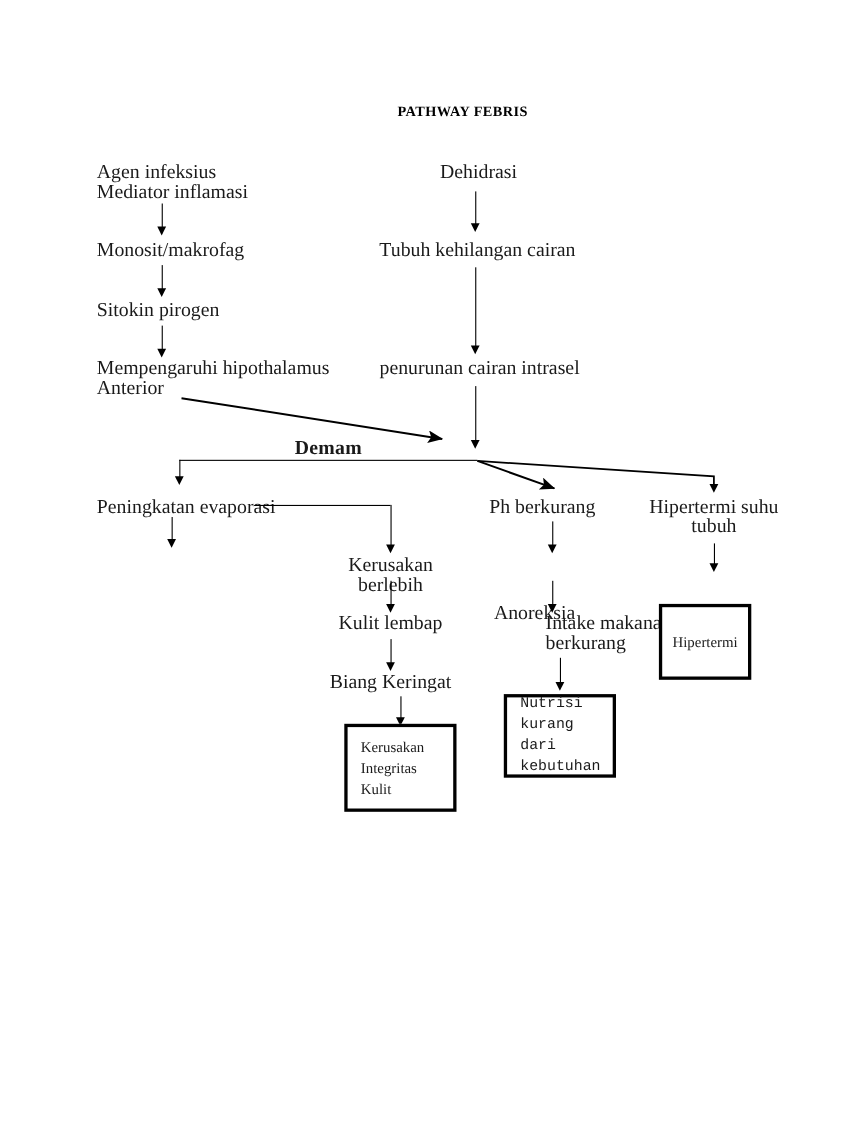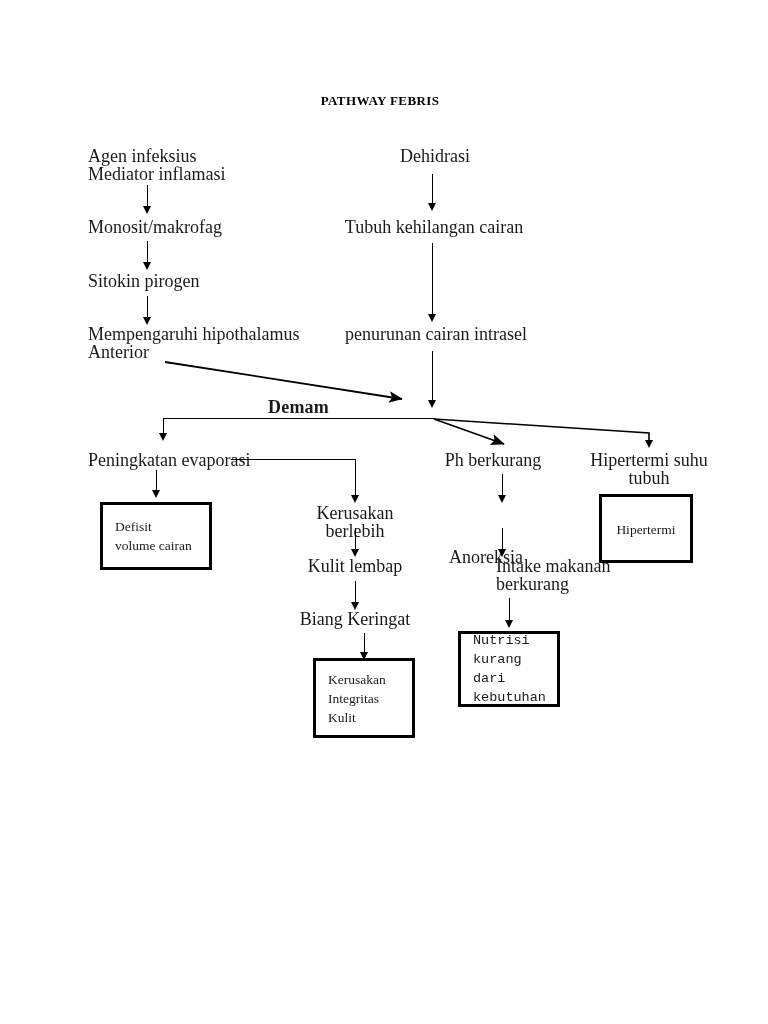--- a/index.html
+++ b/index.html
@@ -30,21 +30,21 @@
     color: #1a1a1a;
     white-space: pre-line;
   }
   .node.center { text-align: center; }
   .node.bold { font-weight: bold; letter-spacing: .2px; }
   .title {
     position: absolute;
     font-size: 13px;
     font-weight: bold;
     letter-spacing: .4px;
-    text-align: center;
+    text-align: right;
     color: #000;
   }
   
   .box {
     position: absolute;
     border: 3px solid #000000;
     background: #ffffff;
     box-sizing: border-box;
     font-size: 13.5px;
     line-height: 19px;
@@ -141,24 +141,20 @@
 
   <div class="hline" style="left:163px; top:418px; width:271px;"></div>
 
   <div class="vline" style="left:163px; top:418px; height:20px;"></div>
   <div class="arrowhead" style="left:159px; top:433px;"></div>
 
   <div class="node" style="left:88px; top:451px; width:200px;">Peningkatan evaporasi</div>
   <div class="vline" style="left:156px; top:470px; height:24px;"></div>
   <div class="arrowhead" style="left:152px; top:490px;"></div>
 
-  <div class="box" style="left:100px; top:502px; width:112px; height:68px;">
-    <span class="box-text">Defisit
-volume cairan</span>
-  </div>
 
   <div class="hline" style="left:231px; top:459px; width:124px;"></div>
   <div class="vline" style="left:355px; top:459px; height:41px;"></div>
   <div class="arrowhead" style="left:351px; top:495px;"></div>
 
   <div class="node center" style="left:288px; top:504px; width:134px;">Kerusakan berlebih</div>
   <div class="vline" style="left:355px; top:528px; height:26px;"></div>
   <div class="arrowhead" style="left:351px; top:549px;"></div>
 
   <div class="node center" style="left:288px; top:557px; width:134px;">Kulit lembap</div>
@@ -193,17 +189,17 @@
 kurang    dari
 kebutuhan</span>
   </div>
 
   <div class="arrowhead" style="left:645px; top:440px;"></div>
   <div class="node center" style="left:580px; top:451px; width:138px;">Hipertermi suhu
 tubuh</div>
   <div class="vline" style="left:649px; top:494px; height:22px;"></div>
   <div class="arrowhead" style="left:645px; top:512px;"></div>
 
-  <div class="box mid" style="left:599px; top:494px; width:94px; height:69px;">
+  <div class="box mid" style="left:599px; top:549px; width:84px; height:69px;">
     <span class="box-text">Hipertermi</span>
   </div>
 
 </div>
 
 </body></html>

